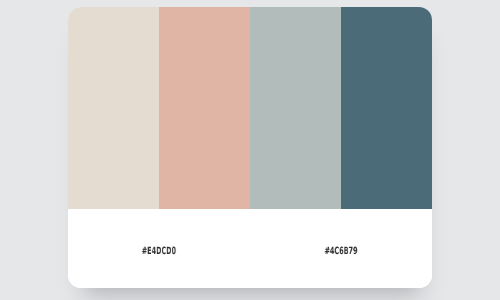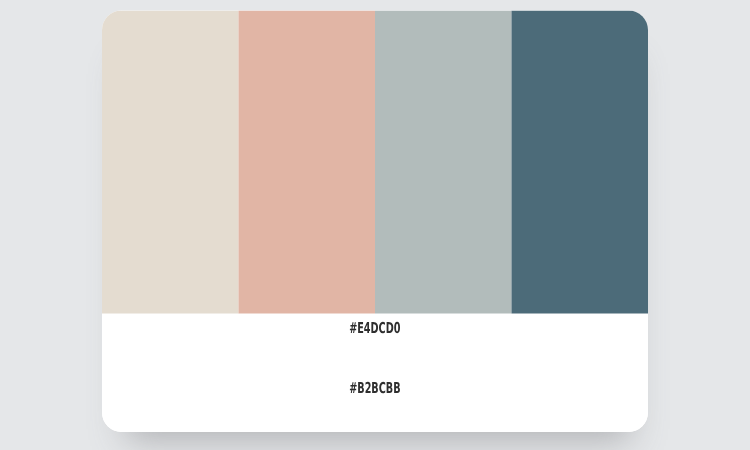--- a/index.html
+++ b/index.html
@@ -6,21 +6,21 @@
   *{-webkit-font-smoothing:antialiased;text-rendering:geometricPrecision;box-sizing:border-box;}
   body{width:500px;height:300px;overflow:hidden;
        font-family:"DejaVu Sans",sans-serif;
        background:#e5e7e9;}
   #stage{position:relative;width:500px;height:300px;}
   #card{position:absolute;left:68px;top:7px;width:364px;height:281px;
         border-radius:13px;overflow:hidden;background:#ffffff;
         box-shadow:2px 20px 22px -14px rgba(112,114,118,0.45);}
   #swatches{display:flex;height:202px;width:100%;}
   .sw{flex:1 1 0;height:100%;}
-  #footer{display:flex;height:79px;width:100%;align-items:center;background:#ffffff;flex-direction:column;}
+  #footer{display:flex;height:79px;width:100%;align-items:center;background:#ffffff;}
   .lab{flex:1 1 0;text-align:center;line-height:1;}
   .lab .hex{display:inline-block;
             font-family:"DejaVu Sans Condensed","DejaVu Sans",sans-serif;
             font-size:10px;font-weight:bold;color:#2e2e2e;
             transform:scaleX(0.716);will-change:transform;}
 </style>
 </head>
 <body style="background-color: rgb(229, 231, 233);">
 
 <div id="stage">
@@ -28,17 +28,17 @@
 
     <div id="swatches">
       <div class="sw" style="background-color: rgb(228, 220, 208);"></div>
       <div class="sw" style="background-color: rgb(225, 181, 165);"></div>
       <div class="sw" style="background-color: rgb(178, 188, 187);"></div>
       <div class="sw" style="background-color: rgb(76, 107, 121);"></div>
     </div>
 
     <div id="footer">
       <div class="lab"><span class="hex" style="color: rgb(46, 46, 46);">#E4DCD0</span></div>
-      <div class="lab"><span class="hex" style="color: rgb(46, 46, 46);">#B2BCBB</span></div>
+      <div class="lab"><span class="hex" style="color: rgb(46, 46, 46);">#4C6B79</span></div>
     </div>
 
   </div>
 </div>
 
 </body></html>

